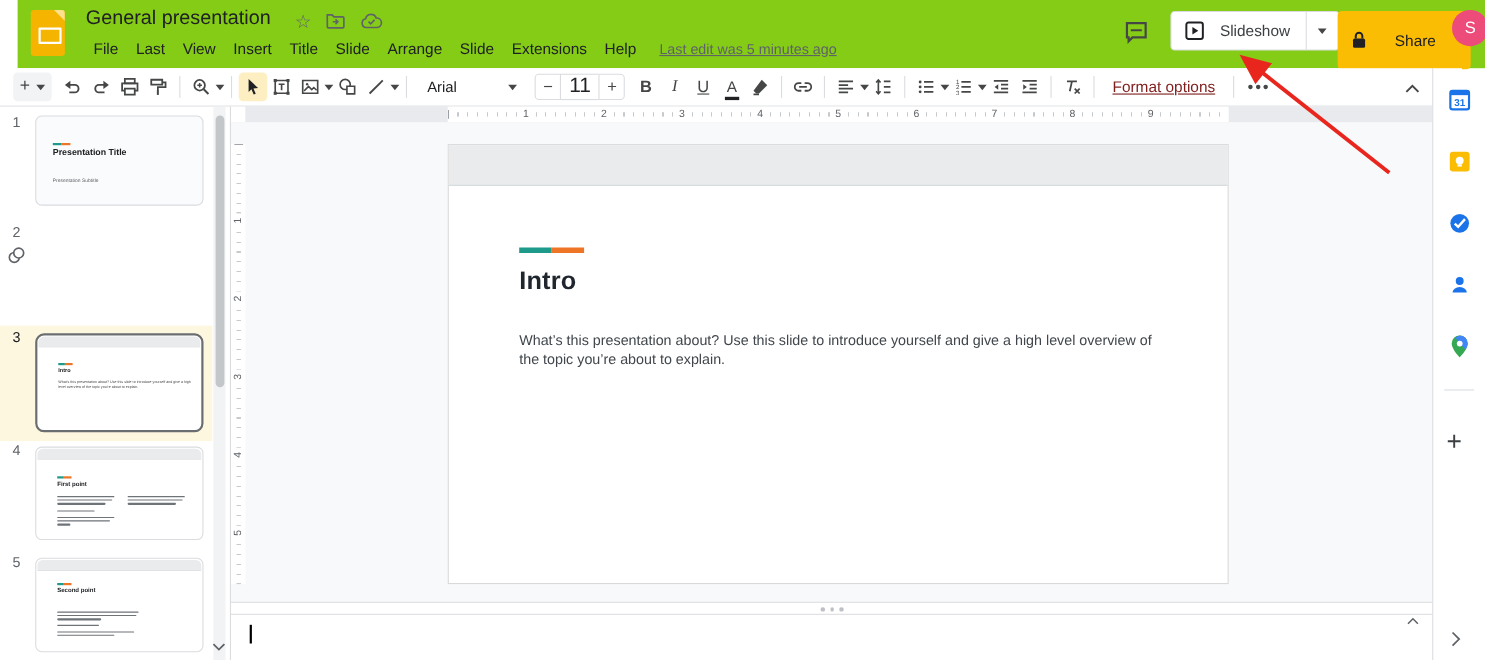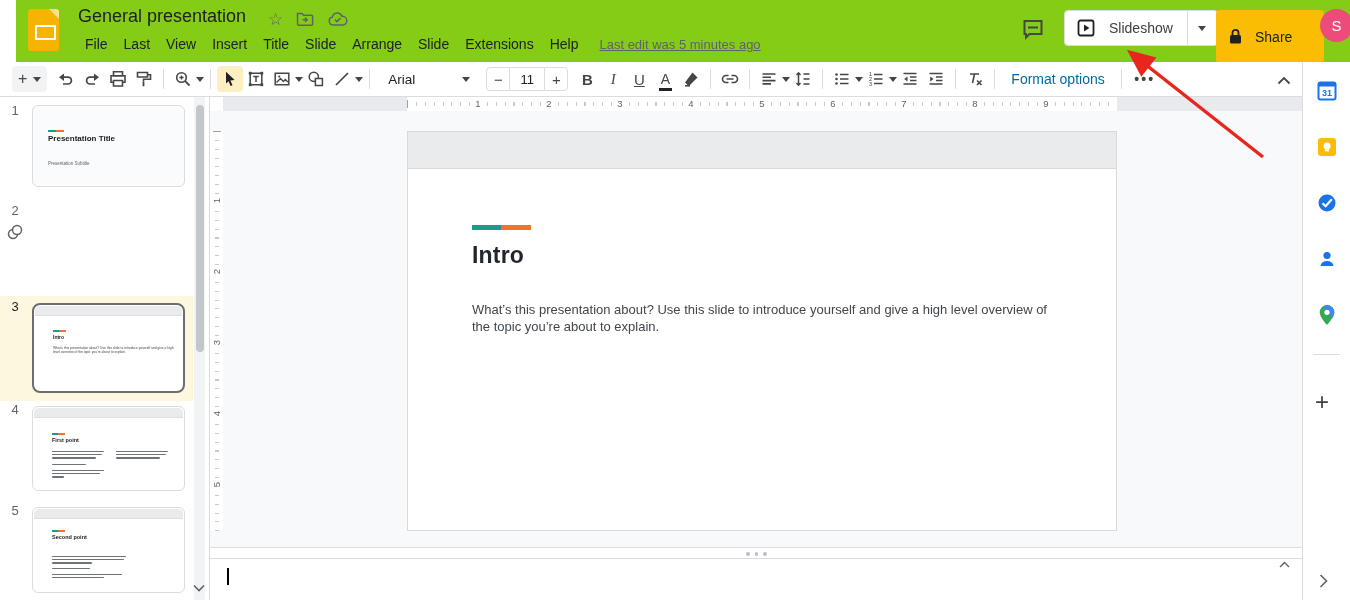--- a/index.html
+++ b/index.html
@@ -17,47 +17,47 @@
   #star-icon { left:252px; font-size:17px; }
   #menu-row { position:absolute; left:62px; top:34px; display:flex; gap:2px; }
   .menu-item { font-size:14px; color:#202124; padding:2px 7px; border-radius:4px; cursor:default; }
   #last-edit { font-size:13px; color:#5F6368; text-decoration:underline; padding:3px 4px; margin-left:8px; white-space:nowrap; }
   #comment-btn { position:absolute; left:1003px; top:15px; width:28px; height:28px; display:flex; align-items:center; justify-content:center; }
   #slideshow-group { position:absolute; left:1048px; top:10px; height:36px; display:flex; align-items:stretch; border:1px solid #DADCE0; border-radius:4px; background:#fff; }
   #slideshow-main { display:flex; align-items:center; gap:14px; padding:0 14px 0 12px; }
   #slideshow-label { font-size:14px; font-weight:500; color:#3C4043; }
   #slideshow-caret { width:30px; display:flex; align-items:center; justify-content:center; border-left:1px solid #DADCE0; }
   .caret-down { width:0; height:0; border-left:4.5px solid transparent; border-right:4.5px solid transparent; border-top:5px solid #444746; }
-  #share-btn { position:absolute; left:1200px; top:10px; height:53px; padding:0 32px 0 12px; background:#FBBC04; border-radius:4px; display:flex; align-items:center; gap:12px; }
+  #share-btn { position:absolute; left:1200px; top:10px; height:53px; padding:0 32px 0 12px; background:#FBBC04; border-radius:4px; display:flex; align-items:center; gap:25px; }
   #share-label { font-size:14px; font-weight:500; color:#202124; }
   #avatar { position:absolute; left:1304px; top:9px; width:33px; height:33px; border-radius:50%; background:#ED4B79; color:#fff; font-size:15px; display:flex; align-items:center; justify-content:center; }
 
   
   #toolbar { position:absolute; left:0; top:62px; width:1302px; height:35px; background:#fff; border-bottom:1px solid #DADCE0; display:flex; align-items:center; padding-left:12px; }
   .tbi { width:26px; height:26px; display:flex; align-items:center; justify-content:center; border-radius:4px; flex:0 0 auto; }
   .tbi.active { background:#FEEFC3; }
   .tb-sep { width:1px; height:20px; background:#DADCE0; margin:0 6px; flex:0 0 auto; }
   .tb-combo { display:flex; align-items:center; flex:0 0 auto; }
   #new-slide-combo { background:#F1F3F4; border-radius:4px; height:26px; padding:0 6px; gap:6px; margin-right:6px; }
   .glyph { font-size:16px; color:#444746; line-height:1; }
   svg.ic { display:block; }
   .ic path, .ic rect, .ic circle, .ic line, .ic polyline { vector-effect:non-scaling-stroke; }
   #font-select { display:flex; align-items:center; justify-content:space-between; width:96px; height:26px; padding:0 6px 0 8px; border-radius:4px; margin:0 4px; }
   #font-name { font-size:13.5px; color:#202124; }
   #size-group { display:flex; align-items:center; margin:0 6px; }
   .size-box { height:24px; display:flex; align-items:center; justify-content:center; border:1px solid #DADCE0; color:#444746; }
   #size-minus { width:24px; border-radius:4px 0 0 4px; font-size:15px; }
-  #size-value { width:34px; border-left:none; border-right:none; font-size:13px; color:#202124; }
+  #size-value { width:34px; border-left:none; border-right:none; font-size:19px; color:#202124; }
   #size-plus { width:24px; border-radius:0 4px 4px 0; font-size:15px; }
   .fmt-letter { font-size:15px; color:#444746; }
   #fmt-underline { text-decoration:underline; }
   #fmt-italic { font-style:italic; font-family:"Liberation Serif", serif; }
   #text-color-a { position:relative; font-size:14px; color:#444746; font-weight:500; }
   #text-color-a:after { content:""; position:absolute; left:-2px; right:-2px; bottom:-4px; height:3.5px; background:#202124; }
-  #format-options { font-size:14px; color:#0369a1; padding:0 10px; white-space:nowrap; }
+  #format-options { font-size:14px; color:#7f1d1d; padding:0 10px; white-space:nowrap;text-decoration:underline; }
   #more-dots { letter-spacing:2px; color:#444746; font-size:14px; font-weight:bold; }
   #toolbar-collapse { position:absolute; left:1272px; top:68px; width:24px; height:24px; display:flex; align-items:center; justify-content:center; }
 
   
   #filmstrip { position:absolute; left:0; top:97px; width:210px; height:503px; background:#fff; border-right:1px solid #DADCE0; }
   .slide-num { position:absolute; left:6px; width:18px; text-align:center; font-size:13px; color:#5F6368; }
   .thumb { position:absolute; left:32px; width:153px; background:#fff; border:1px solid #DADCE0; border-radius:6px; overflow:hidden; }
   #sel-band { position:absolute; left:0; top:199px; width:193px; height:105px; background:#FEF7E0; }
   .mini { transform:scale(0.5); transform-origin:0 0; width:200%; }
   .tline { height:1.4px; background:#6E7378; margin-bottom:1.7px; border-radius:1px; }

